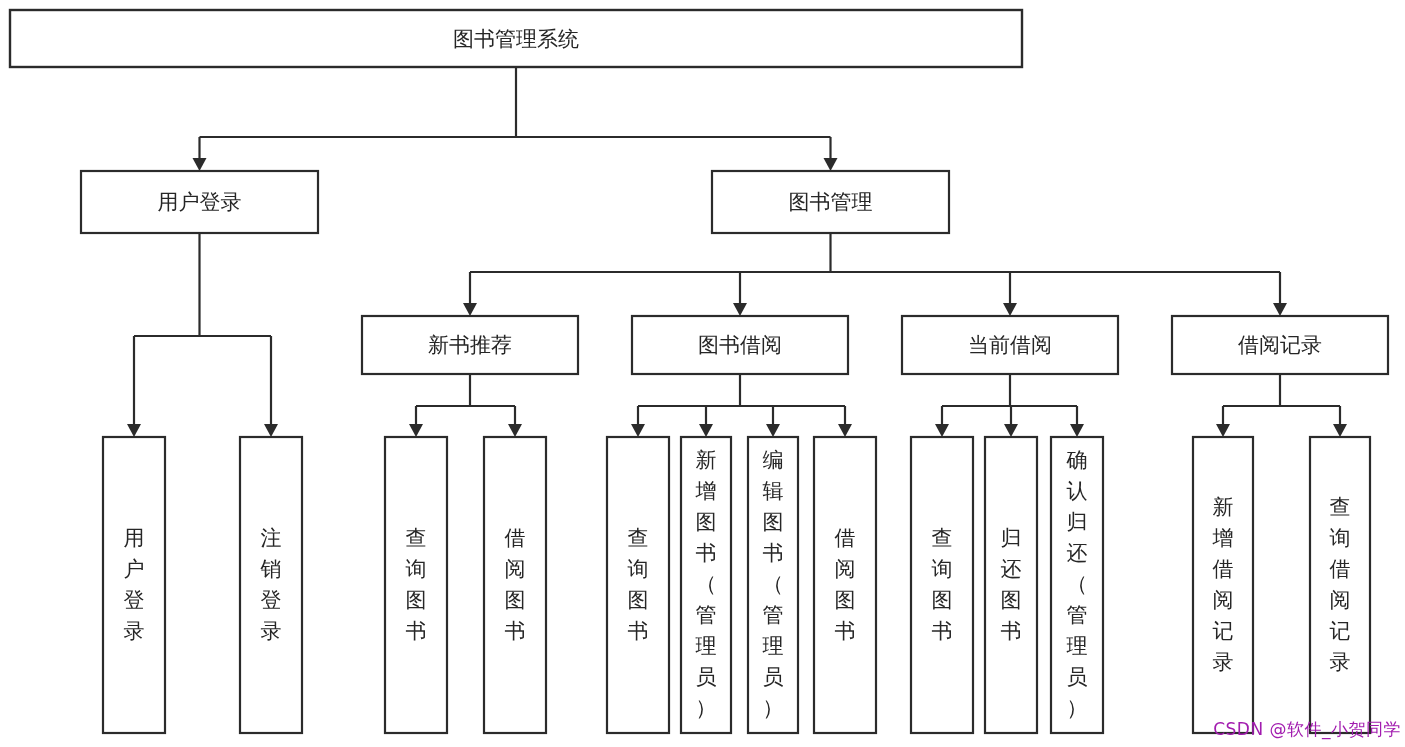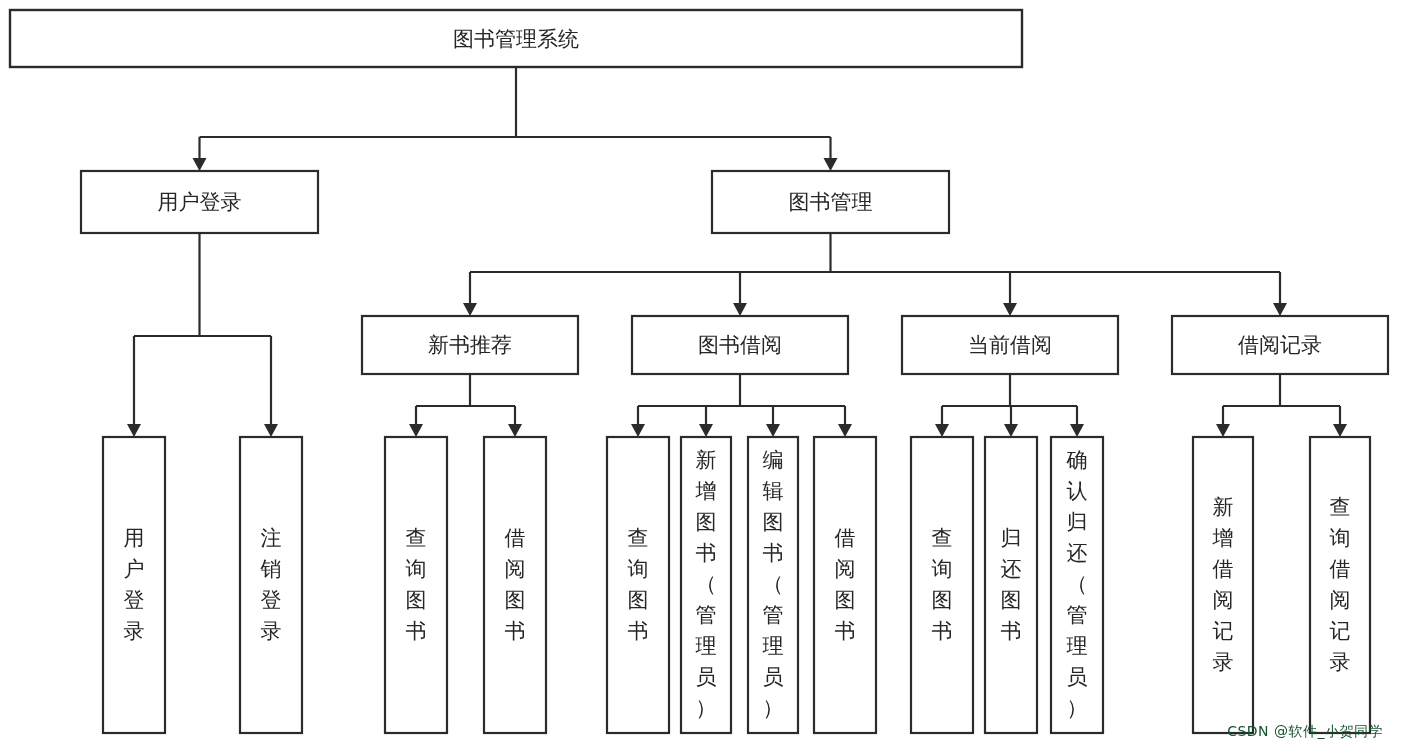--- a/index.html
+++ b/index.html
@@ -47,25 +47,25 @@
     dominant-baseline: middle;
   }
   .leaf-label {
     font-family: "DejaVu Sans", "Liberation Sans", sans-serif;
     font-size: 21px;
     fill: #262626;
     text-anchor: middle;
   }
   .watermark {
     position: absolute;
-    right: 22px;
+    right: 4px;
     bottom: 6px;
     font-family: "DejaVu Sans", "Liberation Sans", sans-serif;
-    font-size: 14px;
-    color: #14532d;
+    font-size: 17px;
+    color: #a21caf;
     white-space: nowrap;
     letter-spacing: 0.5px;
     user-select: none;
   }
 </style>
 </head>
 <body>
 
 <svg id="diagram" viewBox="0 0 1405 747">
   <defs>

